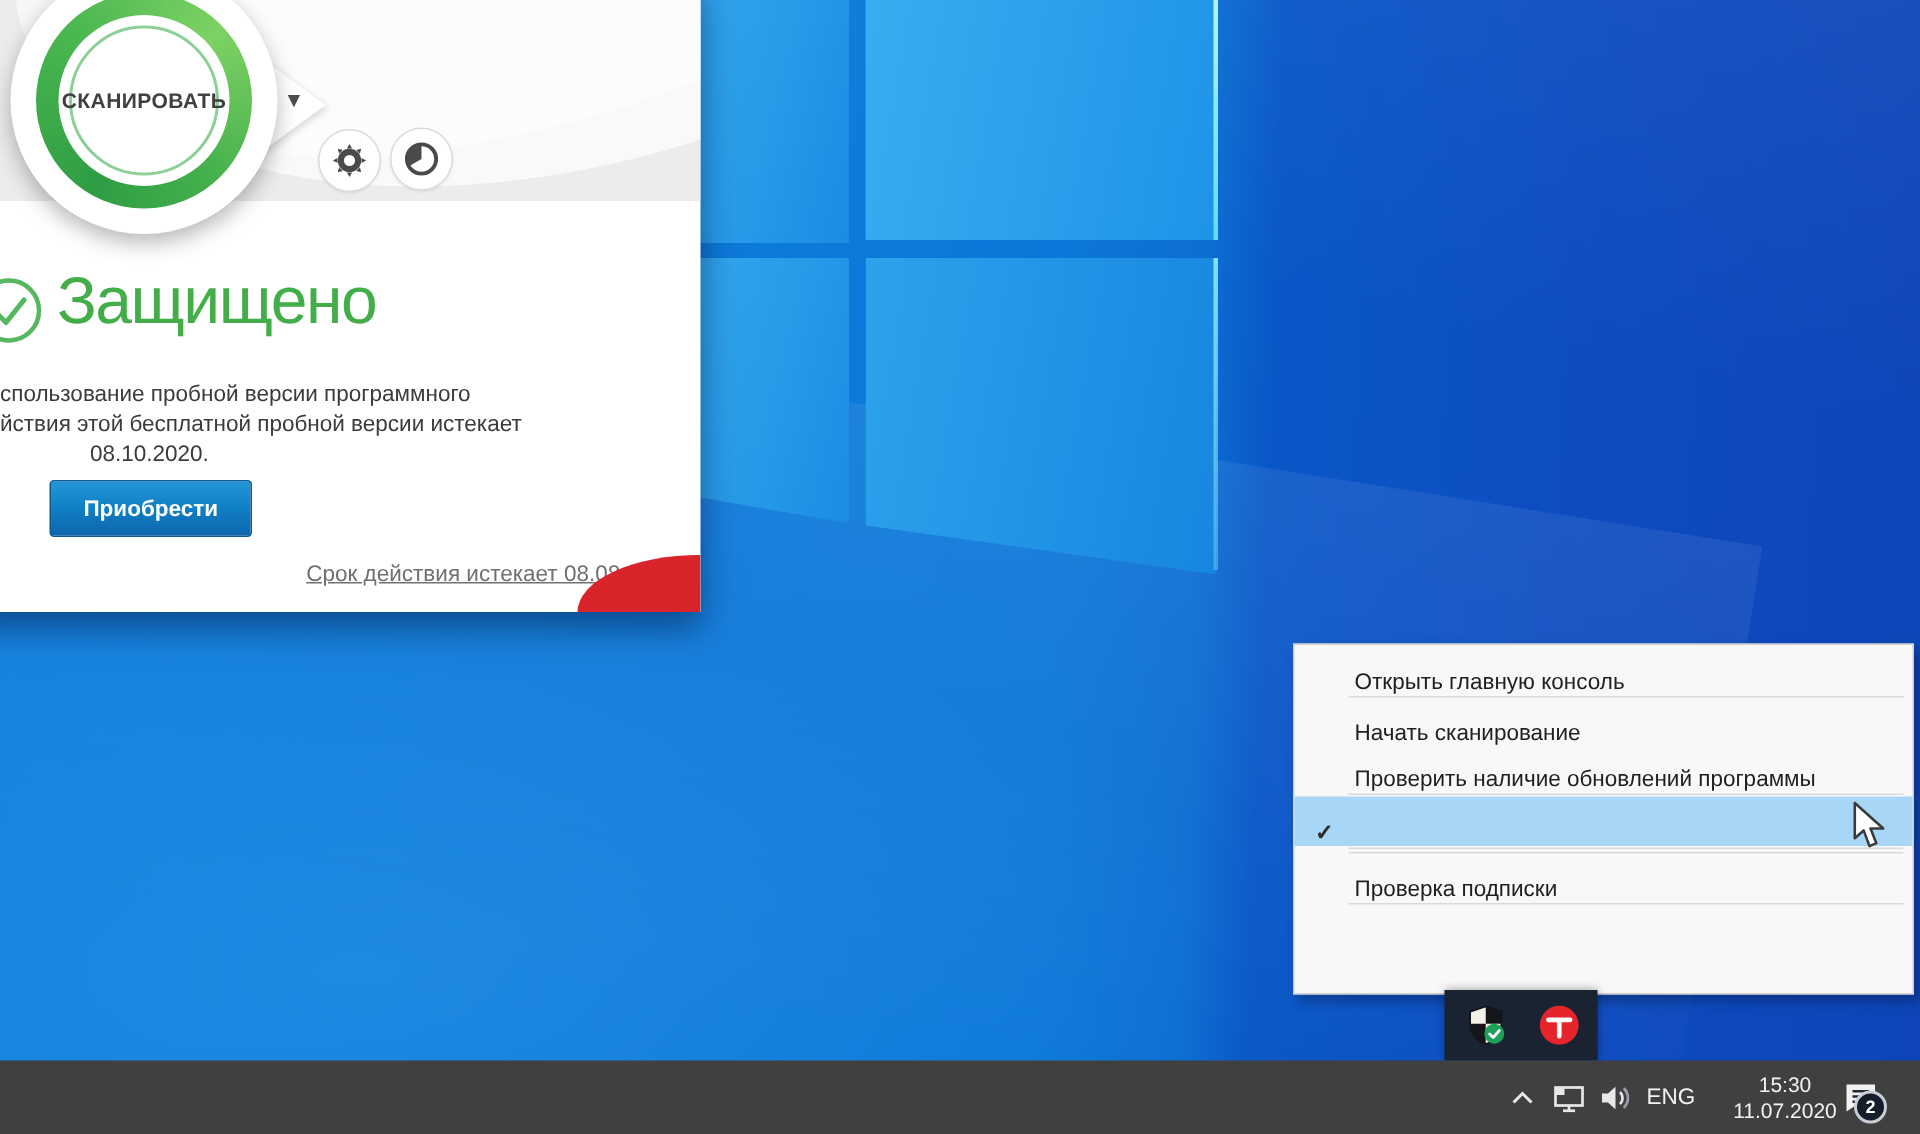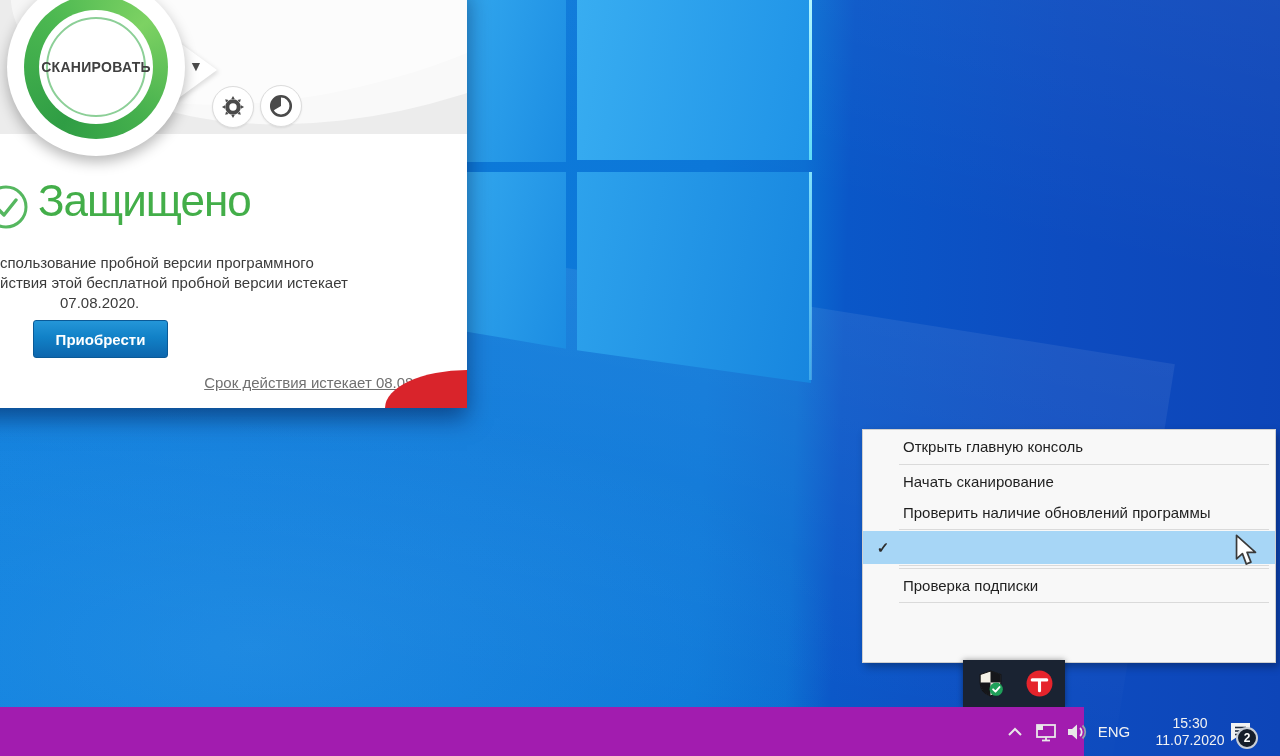--- a/index.html
+++ b/index.html
@@ -43,34 +43,34 @@
   .trial-line{font-size:15px;color:#3b3b3b;text-align:right;}
   .tl1{left:60px;top:270px;}
   .tl2{left:60px;top:290px;}
   .tl3{left:120px;top:310px;}
   .buy-btn{left:93px;top:336px;width:133px;height:36px;background:linear-gradient(#2496d8 0%,#1181c7 45%,#0d66ad 100%);border:1px solid #0a5globalThis;border:1px solid #0a5a97;border-radius:3px;color:#fff;font-size:15px;font-weight:700;display:flex;align-items:center;justify-content:center;font-family:"Liberation Sans",sans-serif;}
   .expiry-link{right:16px;top:390px;font-size:15px;color:#707070;text-decoration:underline;}
   .ribbon{right:0;bottom:0;width:82px;height:38px;background:#d9242b;border-top-left-radius:100% 100%;}
 
   
   #tray-menu{left:862px;top:429px;width:414px;height:234px;background:#f8f8f8;border:1px solid #cfcfcf;box-sizing:border-box;box-shadow:3px 4px 8px rgba(0,0,0,0.3);display:flex;flex-direction:column;}
-  .menu-row{display:flex;align-items:center;height:31px;font-size:15px;color:#1f1f1f;position:relative;flex:0 0 auto;}
+  .menu-row{display:flex;align-items:flex-end;height:31px;font-size:15px;color:#1f1f1f;position:relative;flex:0 0 auto;}
   .menu-row .gutter{width:40px;text-align:center;font-size:15px;font-weight:700;color:#2d2d2d;}
   .menu-row.h34{height:33px;}
   .menu-row.hl{height:33px;background:#a7d6f6;}
   .menu-sep{height:1px;background:#dadada;margin:1px 6px 1px 36px;flex:0 0 auto;}
 
   
   #tray-popup{left:963px;top:660px;width:102px;height:47px;background:#1a2332;box-shadow:0 0 6px rgba(0,0,0,0.4);}
   .tray-ico{position:absolute;top:9px;width:29px;height:29px;}
   .tico-shield{left:13px;}
   .tico-tm{left:62px;}
 
   
-  #taskbar{left:0;top:707px;width:1084px;height:49px;background:#a21caf;}
+  #taskbar{left:0;top:707px;width:1280px;height:49px;background:#404040;}
   .tb-ico{position:absolute;top:0;height:49px;display:flex;align-items:center;justify-content:center;}
   .tb-chev{left:1000px;width:30px;}
   .tb-net{left:1030px;width:32px;}
   .tb-vol{left:1060px;width:34px;}
   .tb-lang{left:1094px;width:40px;color:#f2f2f2;font-size:15px;font-weight:400;}
   .tb-clock{left:1138px;width:104px;top:7px;height:36px;display:flex;flex-direction:column;align-items:center;justify-content:center;color:#f2f2f2;font-size:14px;line-height:17px;}
   .tb-action{left:1218px;width:44px;}
   .tb-badge{position:absolute;left:1236px;top:727px;width:22px;height:22px;border-radius:50%;background:#151d2a;border:2px solid #c9ced6;box-sizing:border-box;color:#fff;font-size:12px;font-weight:700;display:flex;align-items:center;justify-content:center;}
 
   
@@ -127,21 +127,21 @@
   <div class="abs status-check">
     <svg width="46" height="46" viewBox="0 0 46 46">
       <circle cx="23" cy="23" r="20" fill="none" stroke="#55b75f" stroke-width="3"></circle>
       <path d="M14 24 L21 31 L33 16" fill="none" stroke="#55b75f" stroke-width="3.4" stroke-linecap="round" stroke-linejoin="round"></path>
     </svg>
   </div>
   <div class="abs status-title">Защищено</div>
 
   <div class="abs trial-line tl1">спользование пробной версии программного</div>
   <div class="abs trial-line tl2">йствия этой бесплатной пробной версии истекает</div>
-  <div class="abs trial-line tl3">07.08.2020.</div>
+  <div class="abs trial-line tl3">08.10.2020.</div>
 
   <div class="abs buy-btn">Приобрести</div>
 
   <a class="abs expiry-link">Срок действия истекает 08.08.2020</a>
 
   <div class="abs ribbon"></div>
 </div>
 
 <div id="tray-menu" class="abs">
   <div class="menu-row h34">

